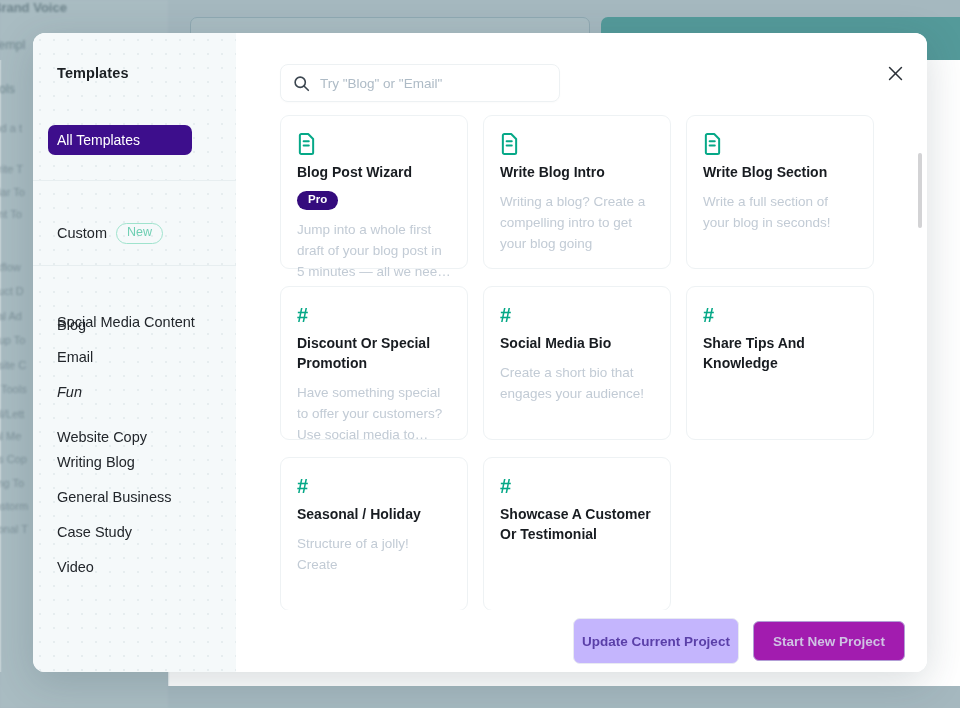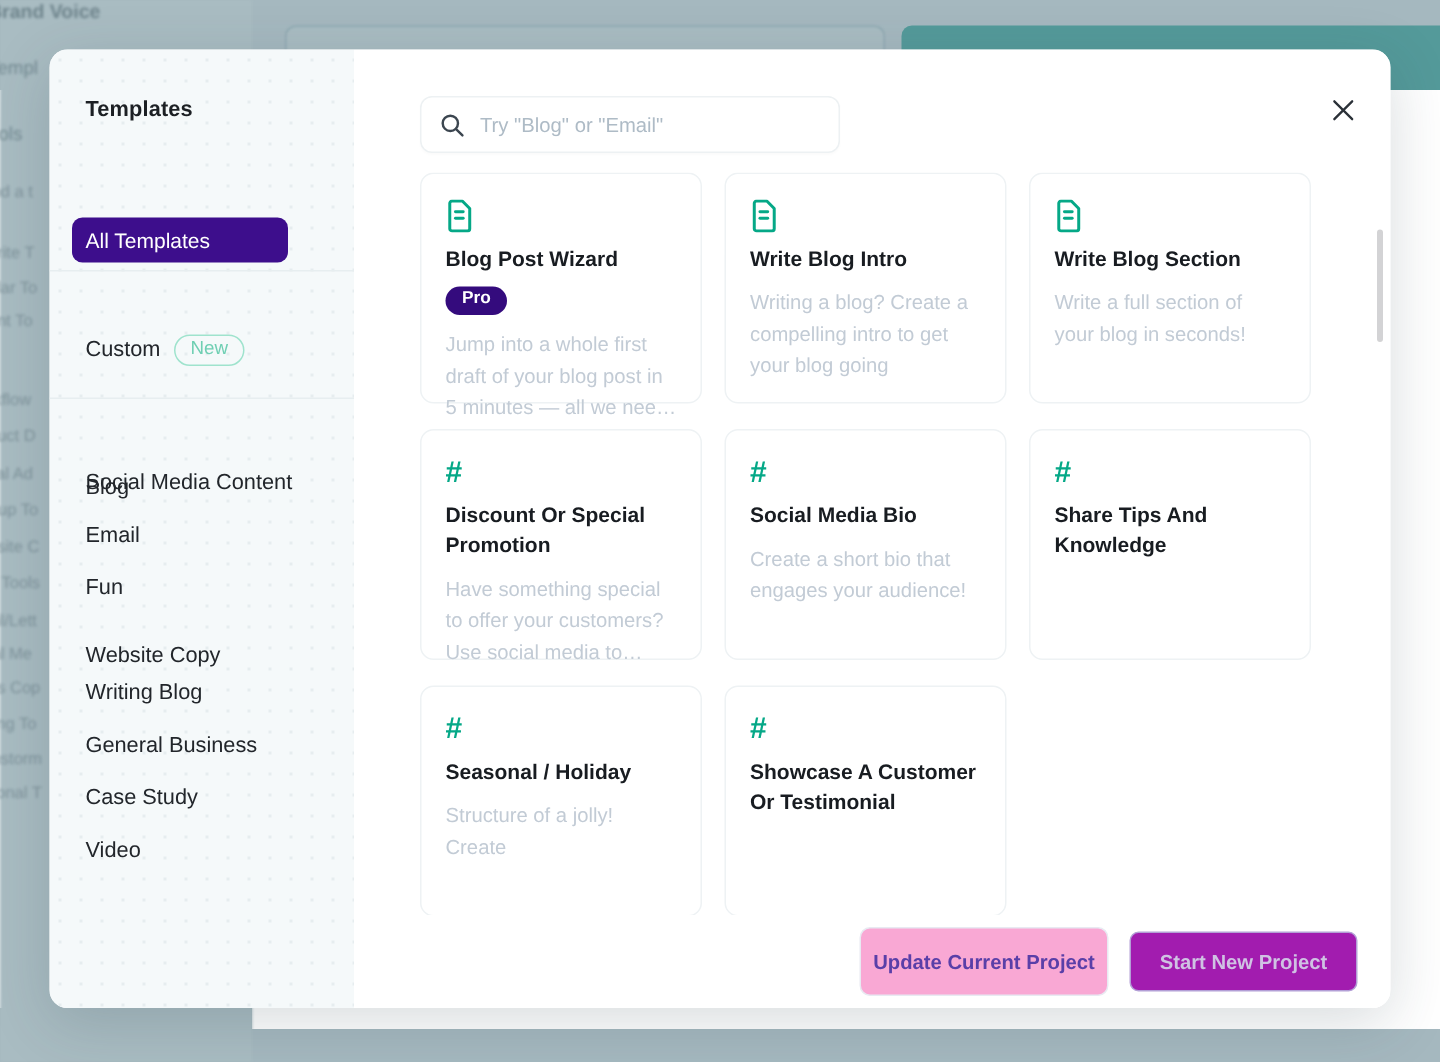--- a/index.html
+++ b/index.html
@@ -99,21 +99,21 @@
   #side-title {
     position: absolute;
     left: 24px; top: 32px;
     font-size: 14.5px;
     font-weight: bold;
     color: #1c2024;
     letter-spacing: .1px;
   }
   #all-templates {
     position: absolute;
-    left: 15px; top: 112px;
+    left: 15px; top: 92px;
     width: 144px; height: 30px;
     background: #3d0e8c;
     border-radius: 7px;
     color: #ffffff;
     font-size: 14px;
     display: flex;
     align-items: center;
     padding-left: 9px;
     cursor: pointer;
   }
@@ -271,21 +271,21 @@
     display: flex;
     align-items: center;
     justify-content: flex-end;
     padding-right: 22px;
     gap: 14px;
   }
   #btn-update {
     min-width: 166px; height: 46px;
     border: 1px solid #e8eaf2;
     border-radius: 7px;
-    background: #f9a8d4;
+    background: #c4b5fd;
     color: #5a3fa8;
     font-size: 13.5px;
     font-weight: bold;
     font-family: "Liberation Sans", sans-serif;
     cursor: pointer;
   }
   #btn-start {
     min-width: 152px; height: 40px;
     border: 1px solid #b39fd6;
     border-radius: 6px;
@@ -345,21 +345,21 @@
       <span class="lbl">Custom</span>
       <span id="new-badge">New</span>
     </div>
 
     <div class="side-divider" style="top:232px"></div>
 
     <div id="category-list">
         <div class="cat" style="top: 246px; margin-top: 38px;">Blog</div>
         <div class="cat" style="top: 281px;">Social Media Content</div>
         <div class="cat" style="top: 316px;">Email</div>
-        <div class="cat" style="top: 351px;">Fun</div>
+        <div class="cat" style="top: 351px; font-style: italic;">Fun</div>
         <div class="cat" style="top: 386px; margin-top: 10px;">Website Copy</div>
         <div class="cat" style="top: 421px;">Writing Blog</div>
         <div class="cat" style="top: 456px;">General Business</div>
         <div class="cat" style="top: 491px;">Case Study</div>
         <div class="cat" style="top: 526px;">Video</div>
       </div>
   </div>
 
   <div id="content">
 

